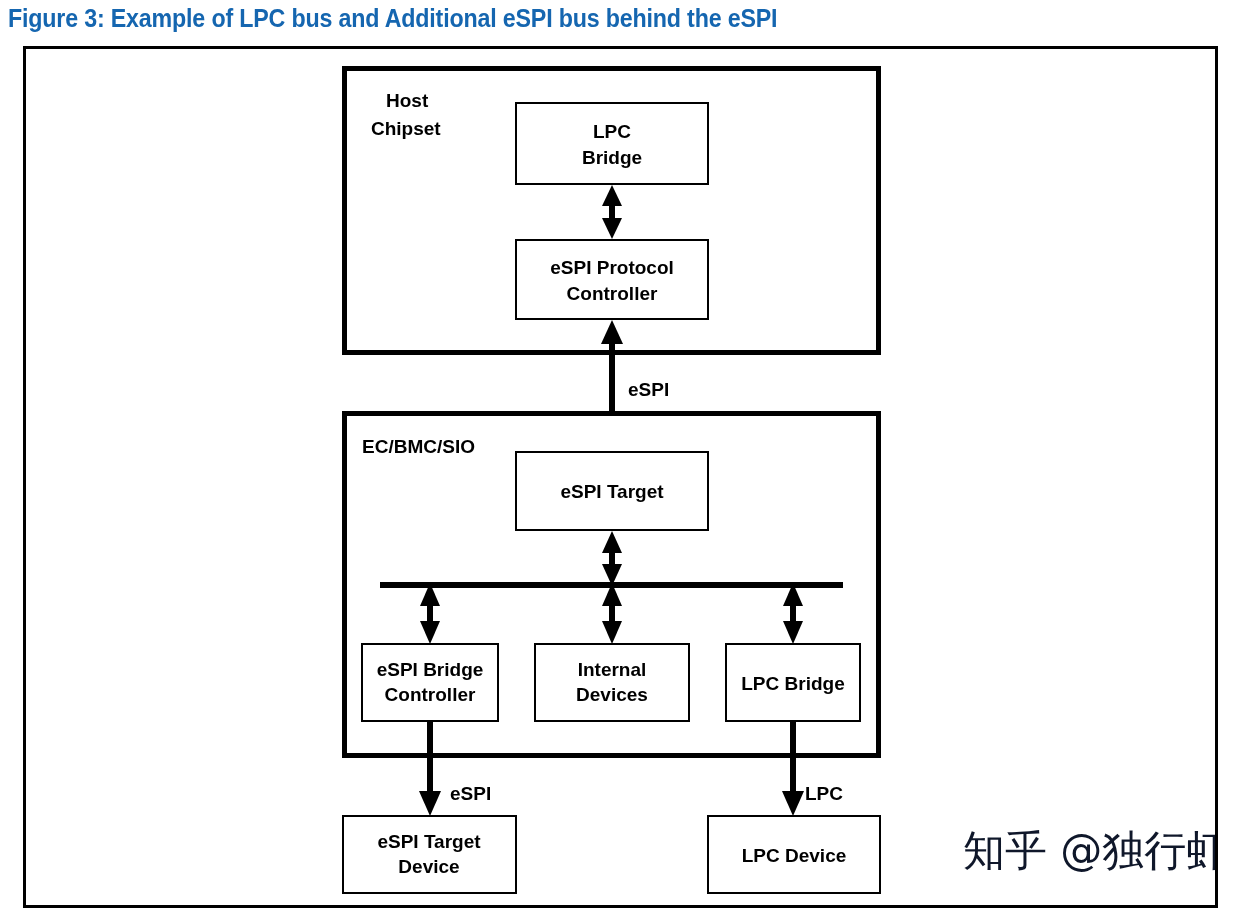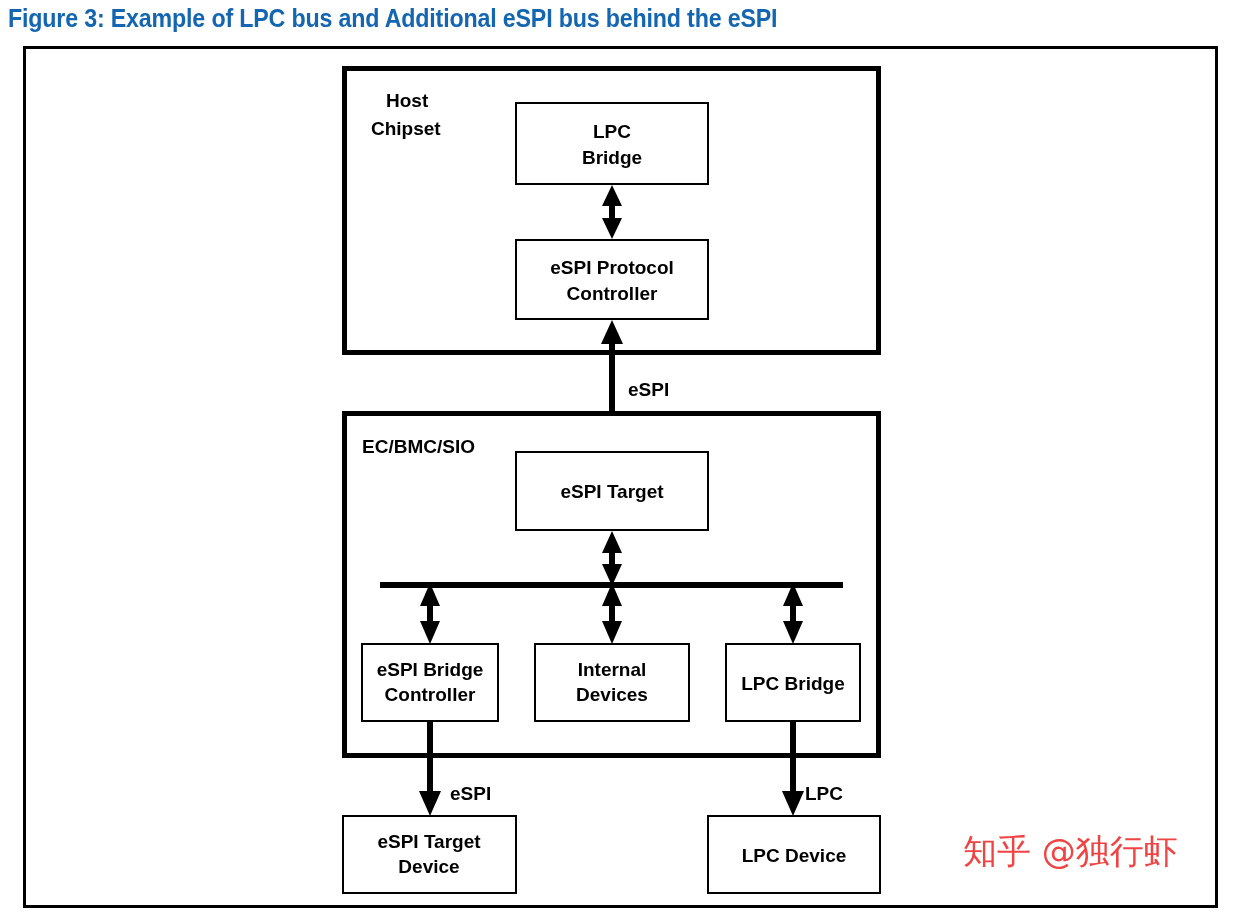--- a/index.html
+++ b/index.html
@@ -87,22 +87,22 @@
   .arrowhead { fill: #000000; }
 
   
   #watermark {
     position: absolute;
     left: 963px;
     top: 828px;
     width: 252px;
     height: 48px;
     overflow: hidden;
-    color: #ef4444;
-    font-size: 34px;
+    color: #0f172a;
+    font-size: 42px;
     line-height: 46px;
     white-space: nowrap;
     font-family: "DejaVu Sans", sans-serif;
     user-select: none;
   }
 </style>
 </head>
 <body>
 
 <div id="figure-caption">Figure 3: Example of LPC bus and Additional eSPI bus behind the eSPI</div>

